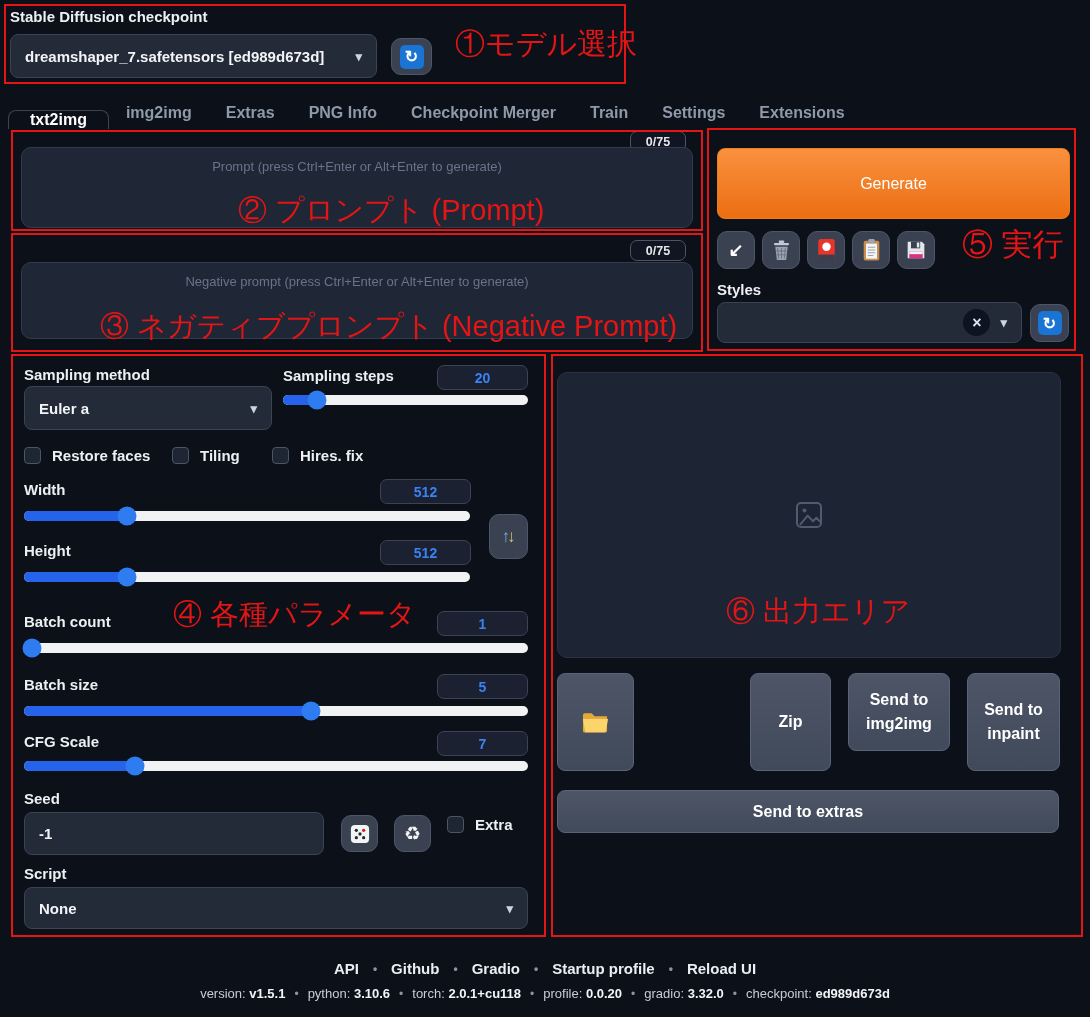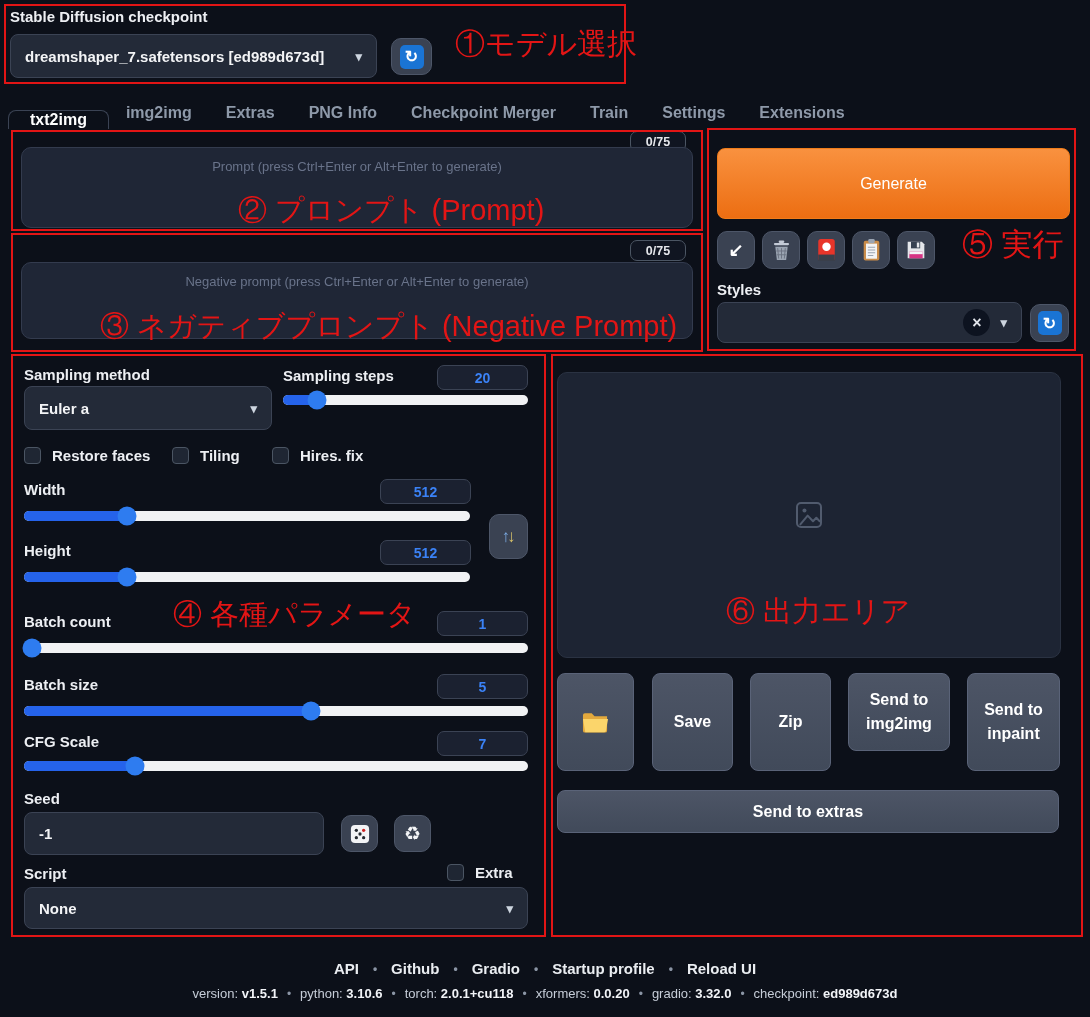--- a/index.html
+++ b/index.html
@@ -237,21 +237,21 @@
       <circle cx="7" cy="7" r="1.8" fill="#24292f"></circle>
       <circle cx="15" cy="7" r="1.8" fill="#cc2222"></circle>
       <circle cx="11" cy="11" r="1.8" fill="#24292f"></circle>
       <circle cx="7" cy="15" r="1.8" fill="#24292f"></circle>
       <circle cx="15" cy="15" r="1.8" fill="#24292f"></circle>
     </svg>
   </div>
   <div class="toolbtn" style="position:absolute;left:394px;top:815px;width:37px;height:37px;">
     <span style="color:#f3f4f6;font-size:19px;">♻</span>
   </div>
-  <div class="cb-row" style="left:447px;top:816px;margin-top:48px;">
+  <div class="cb-row" style="left:447px;top:816px;">
     <span class="checkbox"></span>
     <span class="cb-label">Extra</span>
   </div>
 
   <div class="block-label" style="left:24px;top:865px;">Script</div>
   <div class="dropdown" style="left:24px;top:887px;width:504px;height:42px;">
     <span>None</span>
     <span class="caret">▾</span>
   </div>
 
@@ -262,21 +262,20 @@
       <path d="M5.5 19l5.5-6.5 4 4.2 2.5-2.6 2.5 2.6" stroke-linecap="round" stroke-linejoin="round"></path>
     </svg>
   </div>
 
   <div class="bigbtn" style="left:557px;top:673px;width:77px;height:98px;">
     <svg width="27" height="22" viewBox="0 0 28 22">
       <path d="M1 4a2 2 0 012-2h7l3 3h13v15a2 2 0 01-2 2H3a2 2 0 01-2-2z" fill="#e3a93d"></path>
       <path d="M1 8h26l-2.2 12a2 2 0 01-2 1.7H3.4z" fill="#fbd56b"></path>
     </svg>
   </div>
-  <div class="bigbtn" style="left:652px;top:673px;width:81px;height:98px;">Save</div>
   <div class="bigbtn" style="left:750px;top:673px;width:81px;height:98px;">Zip</div>
   <div class="bigbtn" style="left:848px;top:673px;width:102px;height:78px;">Send to img2img</div>
   <div class="bigbtn" style="left:967px;top:673px;width:93px;height:98px;">Send to inpaint</div>
   <div class="bigbtn" style="left:557px;top:790px;width:502px;height:43px;">Send to extras</div>
 
   <div class="footer-links">
     <span>API</span>
     <span class="dot">•</span>
     <span>Github</span>
     <span class="dot">•</span>
@@ -286,21 +285,21 @@
     <span class="dot">•</span>
     <span>Reload UI</span>
   </div>
   <div class="footer-version">
     <span><span>version:</span> <b>v1.5.1</b></span>
     <span class="dot">•</span>
     <span><span>python:</span> <b>3.10.6</b></span>
     <span class="dot">•</span>
     <span><span>torch:</span> <b>2.0.1+cu118</b></span>
     <span class="dot">•</span>
-    <span><span>xformers:</span> <b>0.0.20</b></span>
+    <span><span>profile:</span> <b>0.0.20</b></span>
     <span class="dot">•</span>
     <span><span>gradio:</span> <b>3.32.0</b></span>
     <span class="dot">•</span>
     <span><span>checkpoint:</span> <b>ed989d673d</b></span>
   </div>
 
   <div class="red-box" style="left:4px;top:4px;width:622px;height:80px;"></div>
   <div class="red-box" style="left:11px;top:130px;width:692px;height:101px;"></div>
   <div class="red-box" style="left:11px;top:233px;width:692px;height:119px;"></div>
   <div class="red-box" style="left:11px;top:354px;width:535px;height:583px;"></div>

